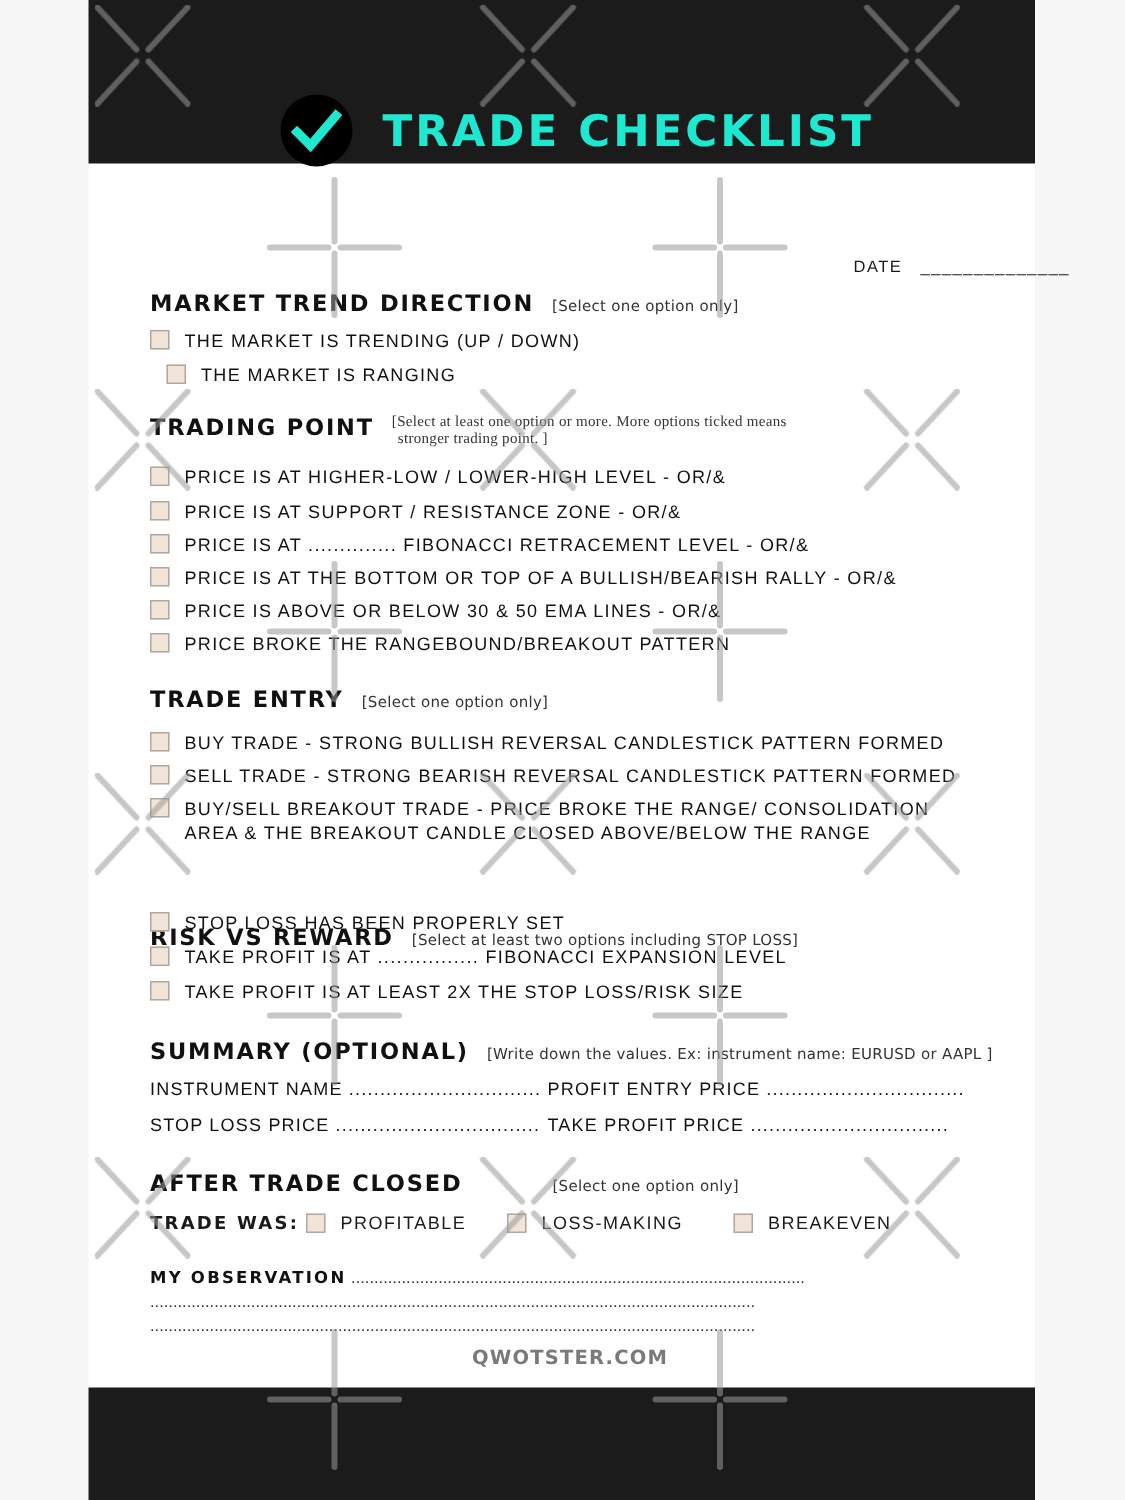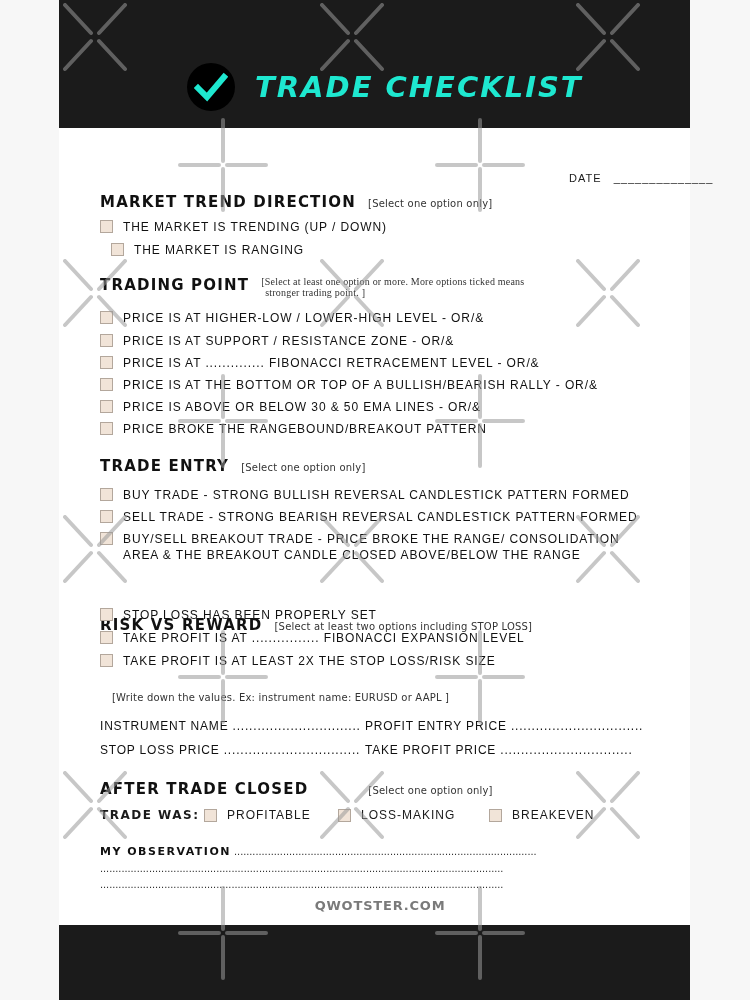--- a/index.html
+++ b/index.html
@@ -4,23 +4,22 @@
   <style>
     * { box-sizing: border-box; margin: 0; padding: 0; }
     html, body { width: 750px; height: 1000px; background: #f7f7f7; overflow: hidden; }
     body { position: relative; font-family: "Liberation Sans", sans-serif; color: #1a1a1a; }
 
     .sheet {
       position: absolute; left: 59px; top: 0; width: 631px; height: 1000px;
       background: #ffffff;
     }
     .header-band {
-      position: absolute; left: 0; top: 0; width: 631px; height: 128px;
+      position: absolute; left: 0; top: 0; width: 631px; height: 109px;
       background: #1b1b1b;
-      font-style: italic;
     }
     .footer-band {
       position: absolute; left: 0; top: 925px; width: 631px; height: 75px;
       background: #1b1b1b;
     }
     .title-wrap {
       position: absolute; left: 128px; top: 62px; height: 50px;
       display: flex; align-items: center;
     }
     .check-badge {
@@ -180,20 +179,21 @@
     <div class="item" style="left:0; top:631px;">
       <span class="cb"></span>
       <span class="lbl">TAKE PROFIT IS AT ................ FIBONACCI EXPANSION LEVEL</span>
     </div>
     <div class="item" style="left:0; top:654px;">
       <span class="cb"></span>
       <span class="lbl">TAKE PROFIT IS AT LEAST 2X THE STOP LOSS/RISK SIZE</span>
     </div>
 
     <div class="section-head" style="left:0; top:692px;">
+      <span class="section-title">SUMMARY (OPTIONAL)</span>
       <span class="section-note">[Write down the values. Ex: instrument name: EURUSD or AAPL ]</span>
     </div>
     <div class="field-row" style="left:0; top:719px;">INSTRUMENT NAME ...............................</div>
     <div class="field-row" style="left:265px; top:719px;">PROFIT ENTRY PRICE ................................</div>
     <div class="field-row" style="left:0; top:743px;">STOP LOSS PRICE .................................</div>
     <div class="field-row" style="left:265px; top:743px;">TAKE PROFIT PRICE ................................</div>
 
     <div class="section-head" style="left:0; top:780px;gap:48px;">
       <span class="section-title">AFTER TRADE CLOSED</span>
       <span class="section-note">[Select one option only]</span>

